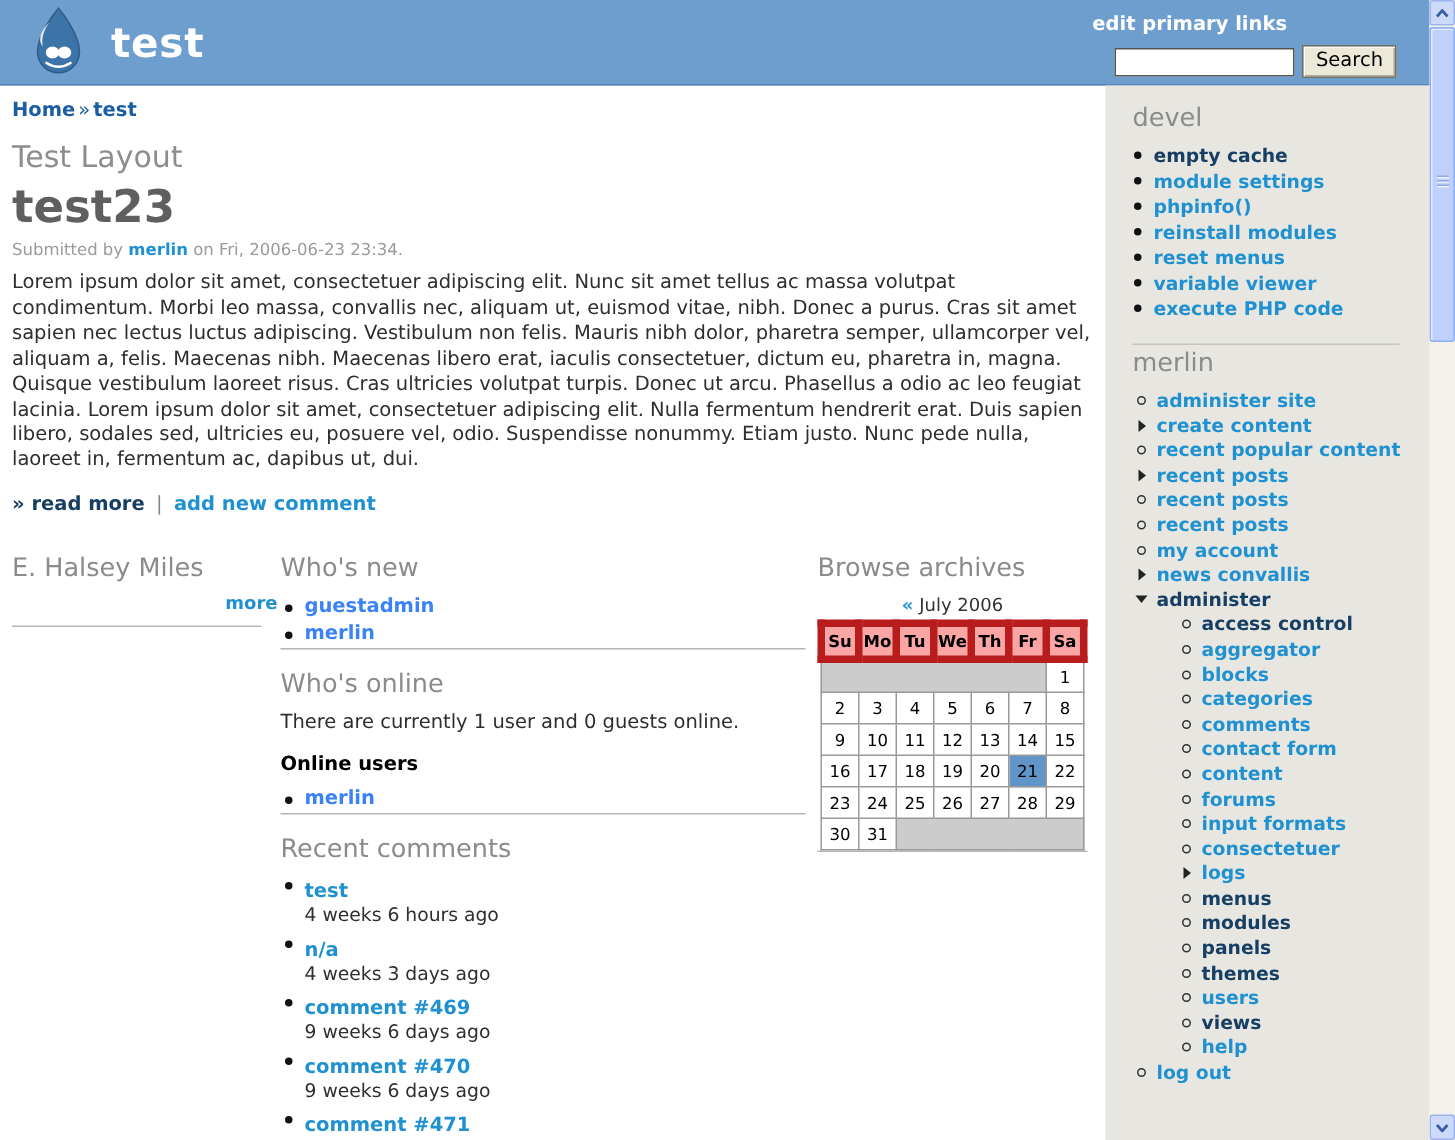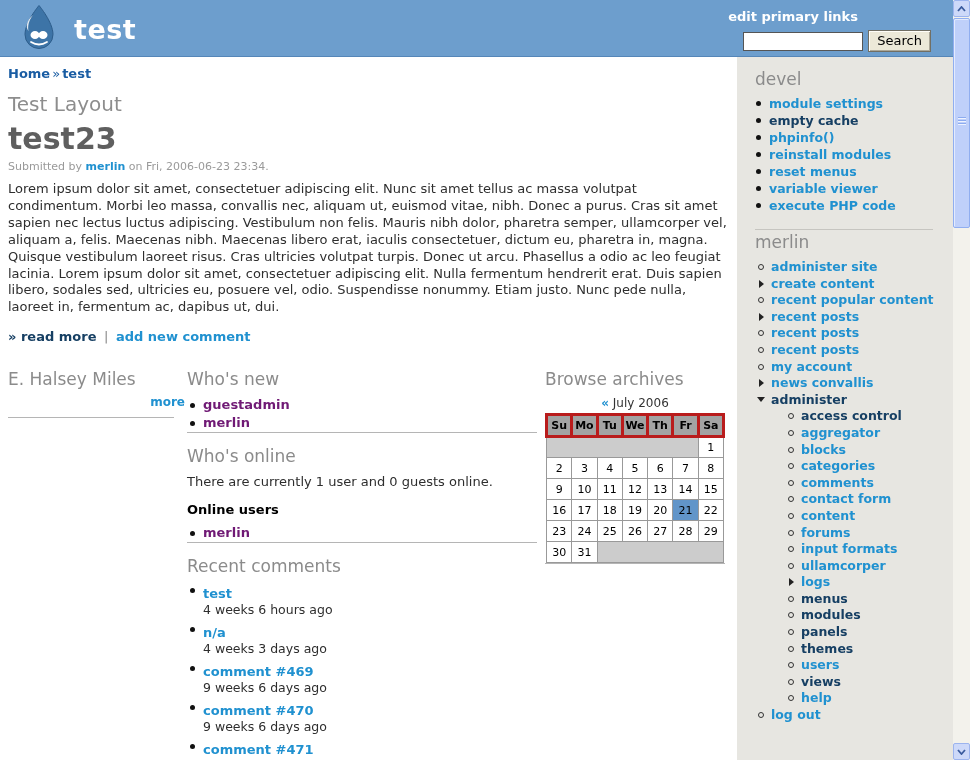--- a/index.html
+++ b/index.html
@@ -54,38 +54,38 @@
   .col-cal  { width:180px; margin-left:8px; }
   h3.block-title { font-size:17px; font-weight:normal; color:#8b8b8b; }
   .more-line { text-align:right; margin-top:6px; font-size:12px; padding-right:2px; }
   .more-line a { color:#2091d0; font-weight:bold; text-decoration:none; cursor:pointer; }
   hr.block-hr { border:none; border-top:1px solid #b5b5b5; margin:0; }
   .col-left hr.block-hr { margin-top:8px; width:166px; }
 
   ul.dot-list { list-style:none; margin-top:7px; }
   ul.dot-list li { position:relative; padding-left:16px; font-size:13px; line-height:18px; }
   ul.dot-list li::before { content:""; position:absolute; left:3px; top:7px; width:5px; height:5px; border-radius:50%; background:#111; }
-  ul.dot-list a { color:#701a75; font-weight:bold; text-decoration:none; cursor:pointer; }
+  ul.dot-list a { color:#3b82f6; font-weight:bold; text-decoration:none; cursor:pointer; }
 
   .mid-hr { margin-top:13px; }
   .whos-online-title { margin-top:13px; }
   .online-status { margin-top:8px; font-size:13px; color:#2e2e2e; }
   .online-sub { margin-top:13px; font-size:13px; font-weight:bold; color:#000; }
   .rc-title { margin-top:13px; }
   ul.comment-list { list-style:none; margin-top:7px; }
   ul.comment-list li { position:relative; padding-left:16px; margin-bottom:5px; }
   ul.comment-list li::before { content:""; position:absolute; left:3px; top:5px; width:5px; height:5px; border-radius:50%; background:#111; }
   ul.comment-list a { font-size:13px; color:#2091d0; font-weight:bold; text-decoration:none; line-height:14px; cursor:pointer; }
   ul.comment-list .age { font-size:12.5px; color:#2e2e2e; line-height:14px; margin-top:1px; }
 
   
   .cal-caption { margin-top:7px; text-align:center; font-size:12px; color:#333; }
   .cal-caption a { color:#2091d0; font-weight:bold; text-decoration:none; cursor:pointer; }
   table.calendar { margin-top:3px; border-collapse:collapse; width:180px; }
-  table.calendar th { background:#a3a3a3; border:3px solid #b91c1c; font-size:11px; padding:3px 0; width:25px; color:#000; }
+  table.calendar th { background:#fca5a5; border:5px solid #b91c1c; font-size:11px; padding:3px 0; width:25px; color:#000; }
   table.calendar td { border:1px solid #999; font-size:11px; text-align:center; padding:3px 0; height:21px; background:#fff; color:#000; }
   table.calendar td.filler { background:#ccc; }
   table.calendar td.selected { background:#6195c9; }
   .cal-hr { margin-top:15px; }
 
   
   .sidebar { position:absolute; left:737px; top:57px; width:216px; height:703px;
              background:#e7e6e1; padding:10px 12px 0 18px; }
   .sidebar h3.block-title { margin-top:2px; }
   ul.sb-list { list-style:none; margin-top:6px; }
@@ -268,22 +268,22 @@
             </tbody>
         </table>
         <hr class="block-hr cal-hr">
       </div>
     </div>
   </div>
 
   <div class="sidebar">
     <h3 class="block-title">devel</h3>
     <ul class="sb-list" id="devel-list">
+        <li><a class="sb-link visited">empty cache</a></li>
         <li><a class="sb-link fresh">module settings</a></li>
-        <li><a class="sb-link visited">empty cache</a></li>
         <li><a class="sb-link fresh">phpinfo()</a></li>
         <li><a class="sb-link fresh">reinstall modules</a></li>
         <li><a class="sb-link fresh">reset menus</a></li>
         <li><a class="sb-link fresh">variable viewer</a></li>
         <li><a class="sb-link fresh">execute PHP code</a></li>
       </ul>
     <hr class="sb-sep">
     <h3 class="block-title acct-title">merlin</h3>
     <div class="menu" id="account-menu">
         <div class="menu-item d0"><span class="bullet">
@@ -335,21 +335,21 @@
             <span class="b-leaf"></span>
           </span><a class="sb-link fresh">content</a></div>
         <div class="menu-item d1"><span class="bullet">
             <span class="b-leaf"></span>
           </span><a class="sb-link fresh">forums</a></div>
         <div class="menu-item d1"><span class="bullet">
             <span class="b-leaf"></span>
           </span><a class="sb-link fresh">input formats</a></div>
         <div class="menu-item d1"><span class="bullet">
             <span class="b-leaf"></span>
-          </span><a class="sb-link fresh">ullamcorper</a></div>
+          </span><a class="sb-link fresh">consectetuer</a></div>
         <div class="menu-item d1"><span class="bullet">
             <span class="b-collapsed"></span>
           </span><a class="sb-link fresh">logs</a></div>
         <div class="menu-item d1"><span class="bullet">
             <span class="b-leaf"></span>
           </span><a class="sb-link visited">menus</a></div>
         <div class="menu-item d1"><span class="bullet">
             <span class="b-leaf"></span>
           </span><a class="sb-link visited">modules</a></div>
         <div class="menu-item d1"><span class="bullet">

